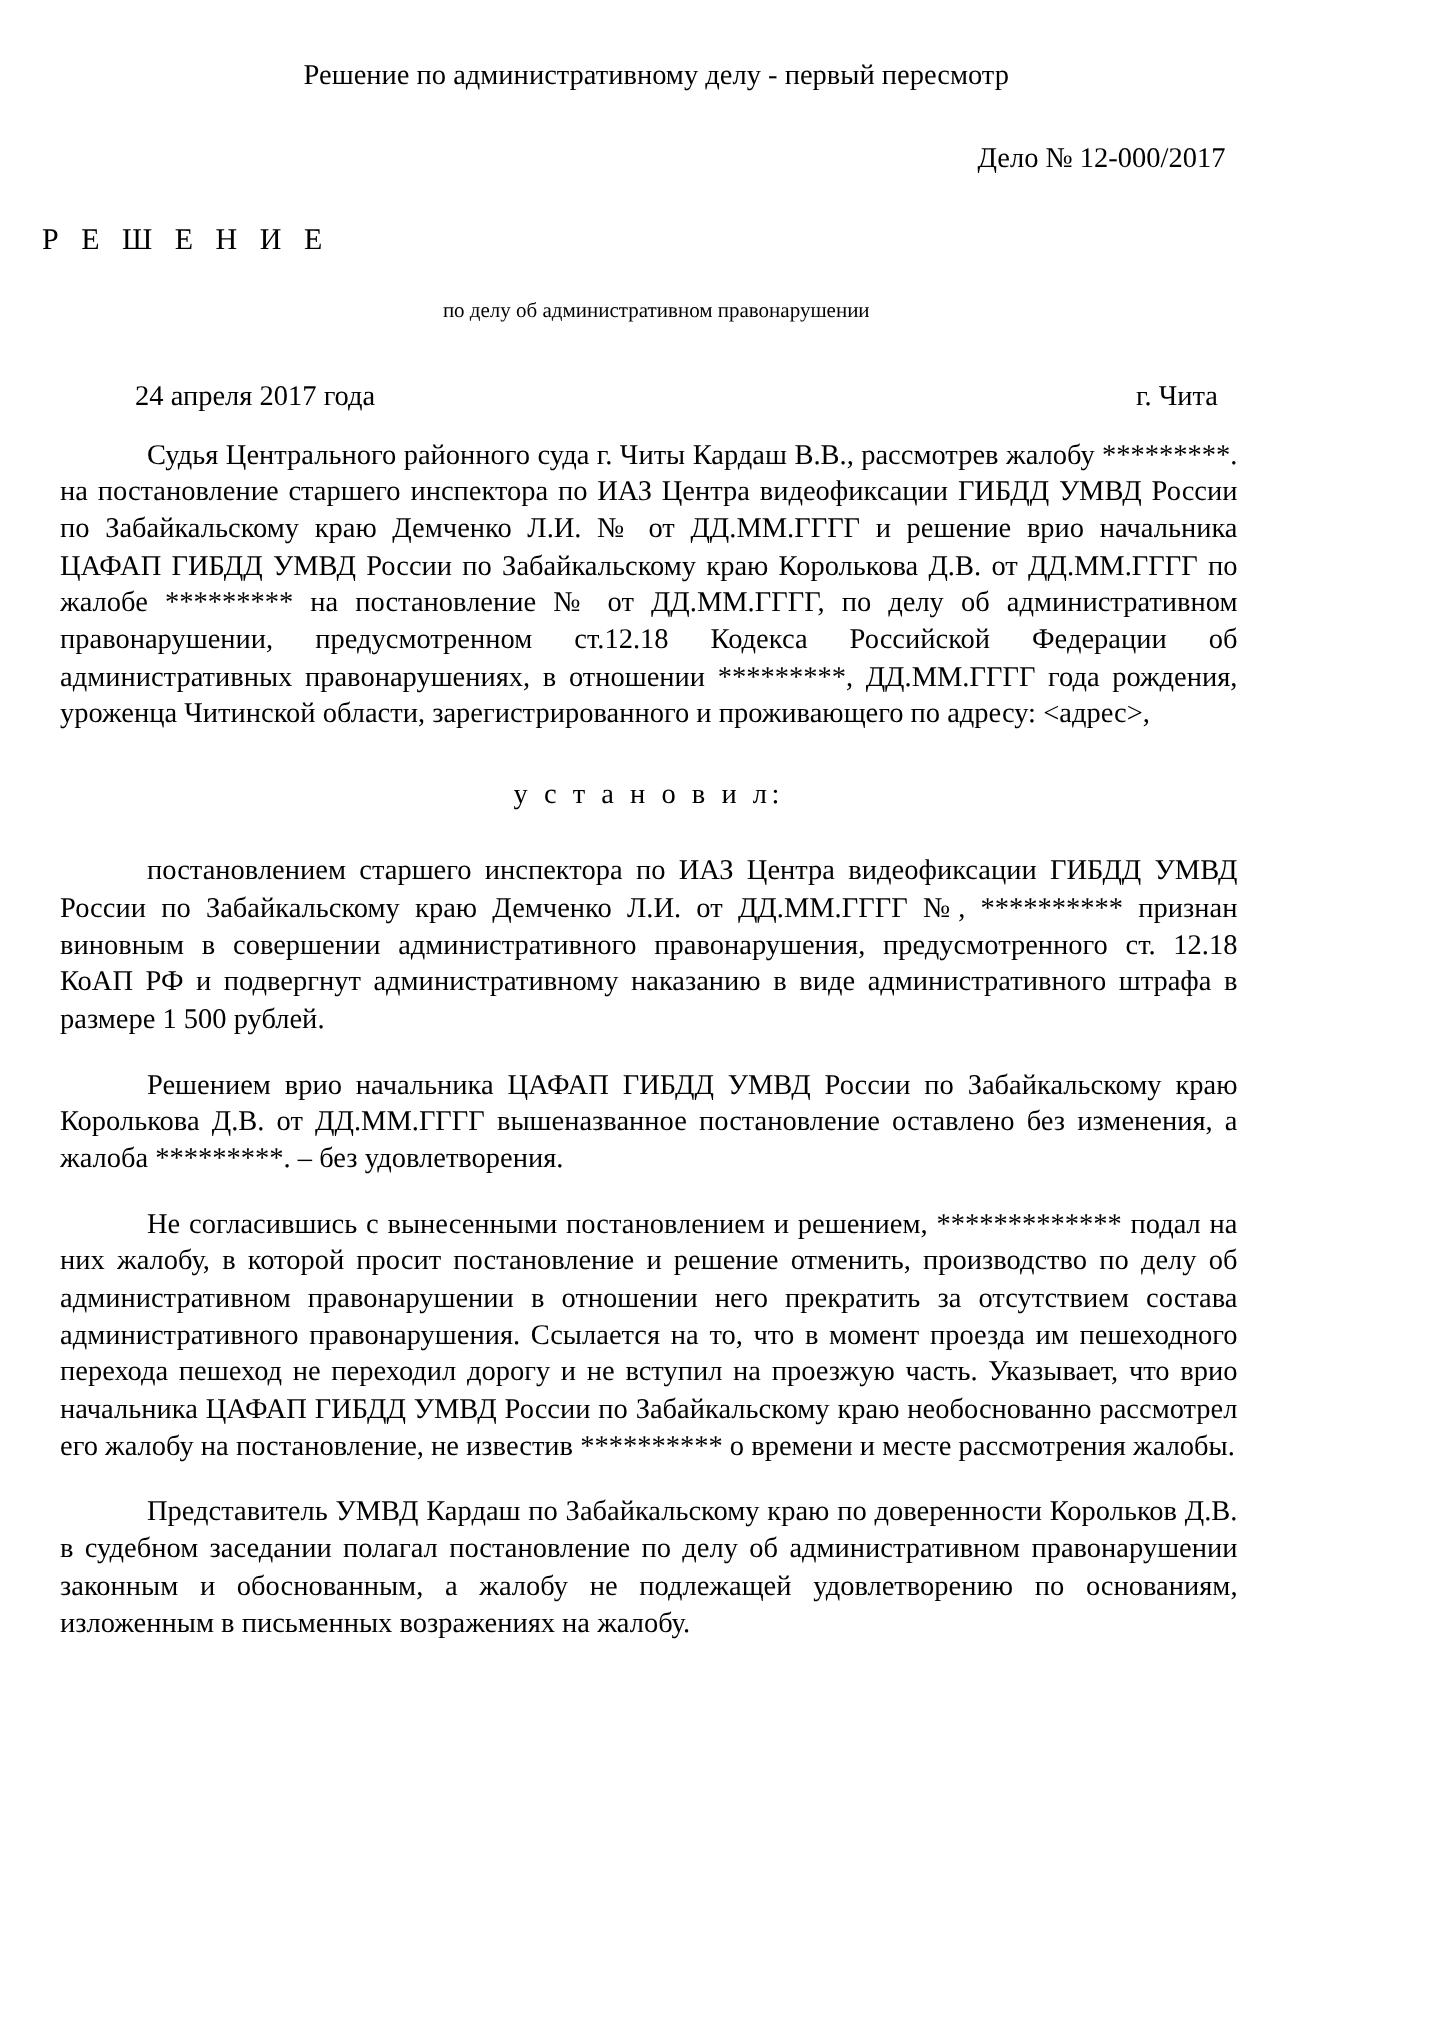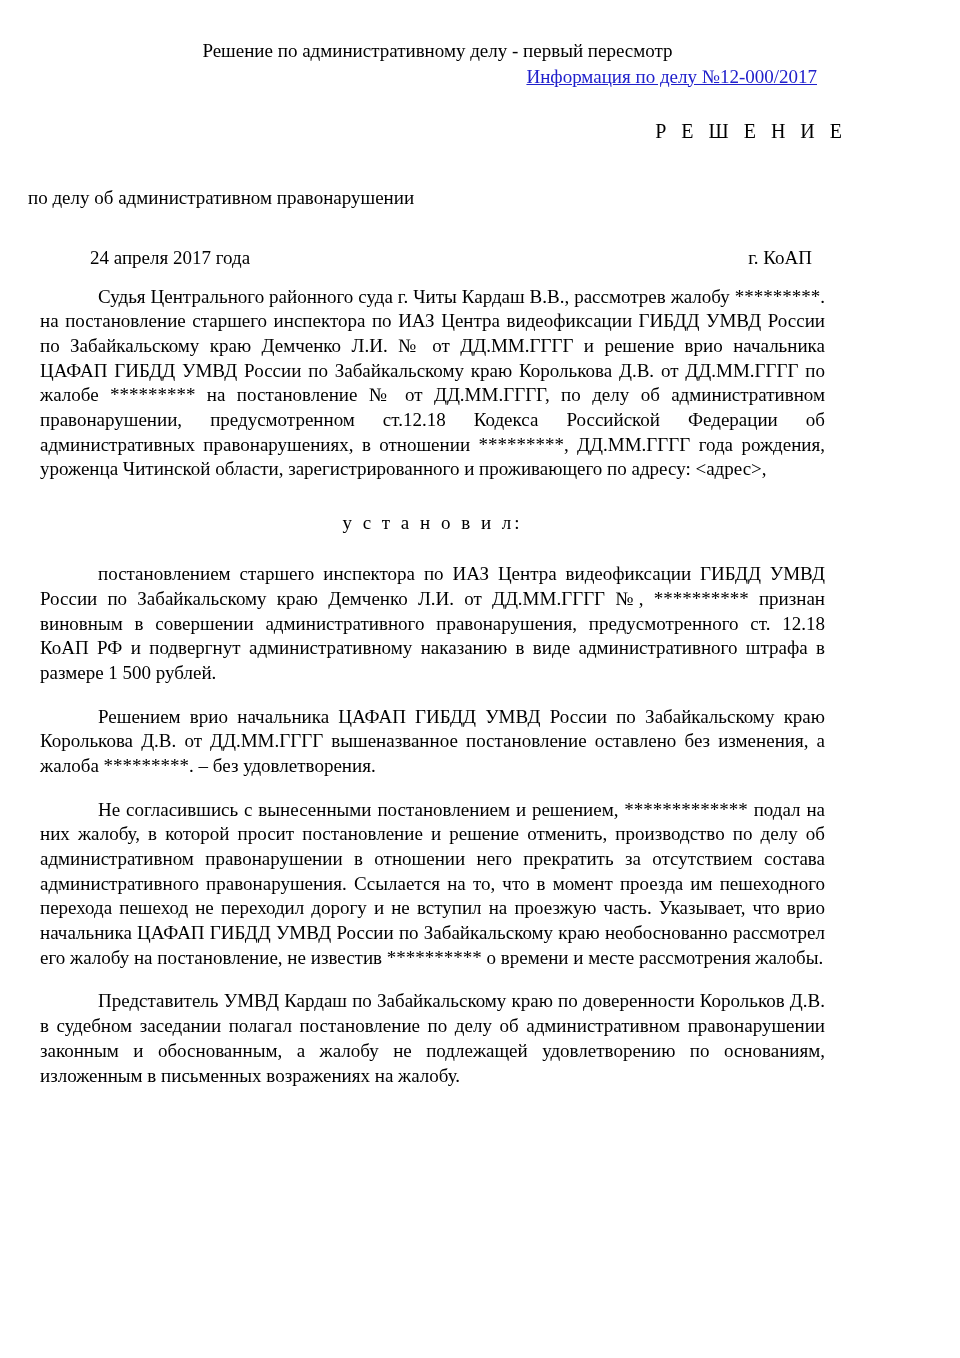--- a/index.html
+++ b/index.html
@@ -47,28 +47,29 @@
 
   .case-no {
     text-align: right;
     padding-right: 30px;
     font-size: 19px;
     margin-top: 31px;
   }
 
   
   .decision-word {
-    text-align: right;
+    text-align: left;
     font-size: 20px;
     letter-spacing: 5px;
     margin-top: 32px;
   }
   .decision-sub {
-    font-size: 19px;
-    margin-top: 44px;
+    text-align: center;
+    font-size: 14px;
+    margin-top: 28px;
   }
 
   .datecity {
     display: flex;
     justify-content: space-between;
     font-size: 19px;
     margin-top: 38px;
     padding: 0 35px 0 62px;
   }
 
@@ -95,32 +96,30 @@
 </style>
 </head>
 <body>
 
 <div class="page">
 
   <div class="doc-header">
     <span class="hdr-title">Решение по административному делу - первый пересмотр</span>
   </div>
 
-  <div class="hdr-link-row">
-    <a class="hdr-link" style="color: rgb(32, 32, 204); text-decoration-color: rgb(32, 32, 204);">Информация по делу №12-000/2017</a>
-  </div>
 
+  <div class="case-no">Дело № 12-000/2017</div>
 
   <div class="decision-word">Р Е Ш Е Н И Е</div>
 
   <div class="decision-sub">по делу об административном правонарушении</div>
 
   <div class="datecity">
     <span>24 апреля 2017 года</span>
-    <span>г. КоАП</span>
+    <span>г. Чита</span>
   </div>
 
   <div class="body-text">
 
     <p class="para">Судья Центрального районного суда г. Читы Кардаш В.В., рассмотрев жалобу *********. на постановление старшего инспектора по ИАЗ Центра видеофиксации ГИБДД УМВД России по Забайкальскому краю Демченко Л.И. № от ДД.ММ.ГГГГ и решение врио начальника ЦАФАП ГИБДД УМВД России по Забайкальскому краю Королькова Д.В. от ДД.ММ.ГГГГ по жалобе ********* на постановление № от ДД.ММ.ГГГГ, по делу об административном правонарушении, предусмотренном ст.12.18 Кодекса Российской Федерации об административных правонарушениях, в отношении *********, ДД.ММ.ГГГГ года рождения, уроженца Читинской области, зарегистрированного и проживающего по адресу: &lt;адрес&gt;,</p>
 
     <div class="ruled">у с т а н о в и л:</div>
 
     <p class="para">постановлением старшего инспектора по ИАЗ Центра видеофиксации ГИБДД УМВД России по Забайкальскому краю Демченко Л.И. от ДД.ММ.ГГГГ №, ********** признан виновным в совершении административного правонарушения, предусмотренного ст. 12.18 КоАП РФ и подвергнут административному наказанию в виде административного штрафа в размере 1 500 рублей.</p>
 

